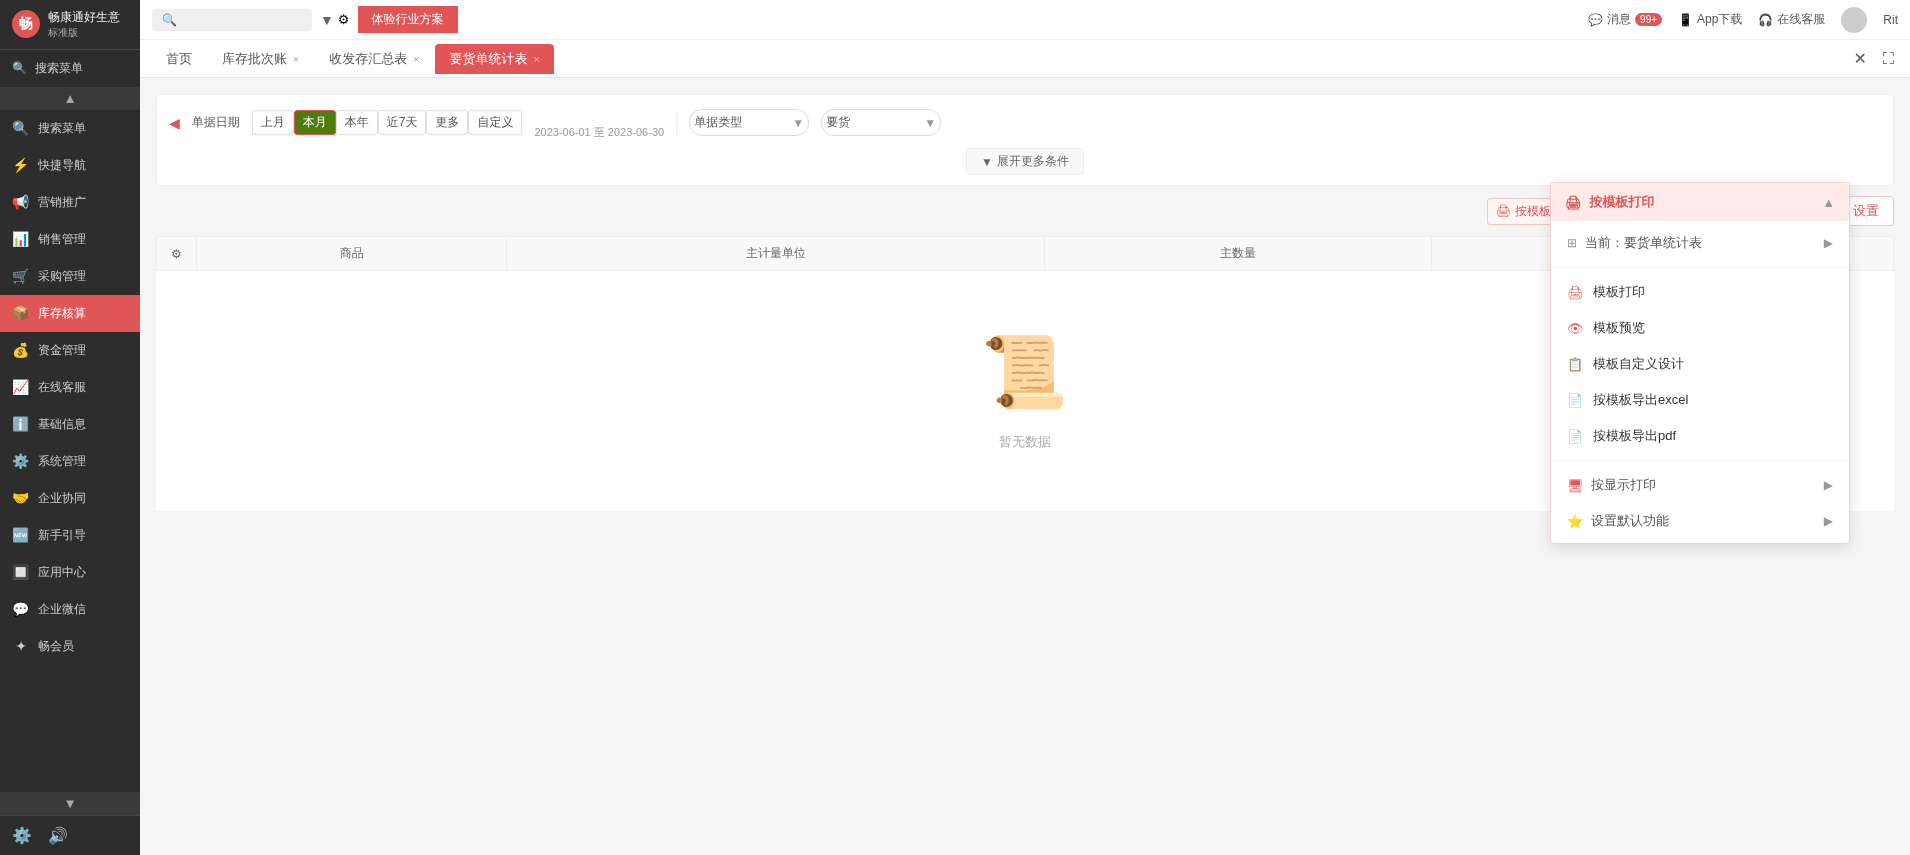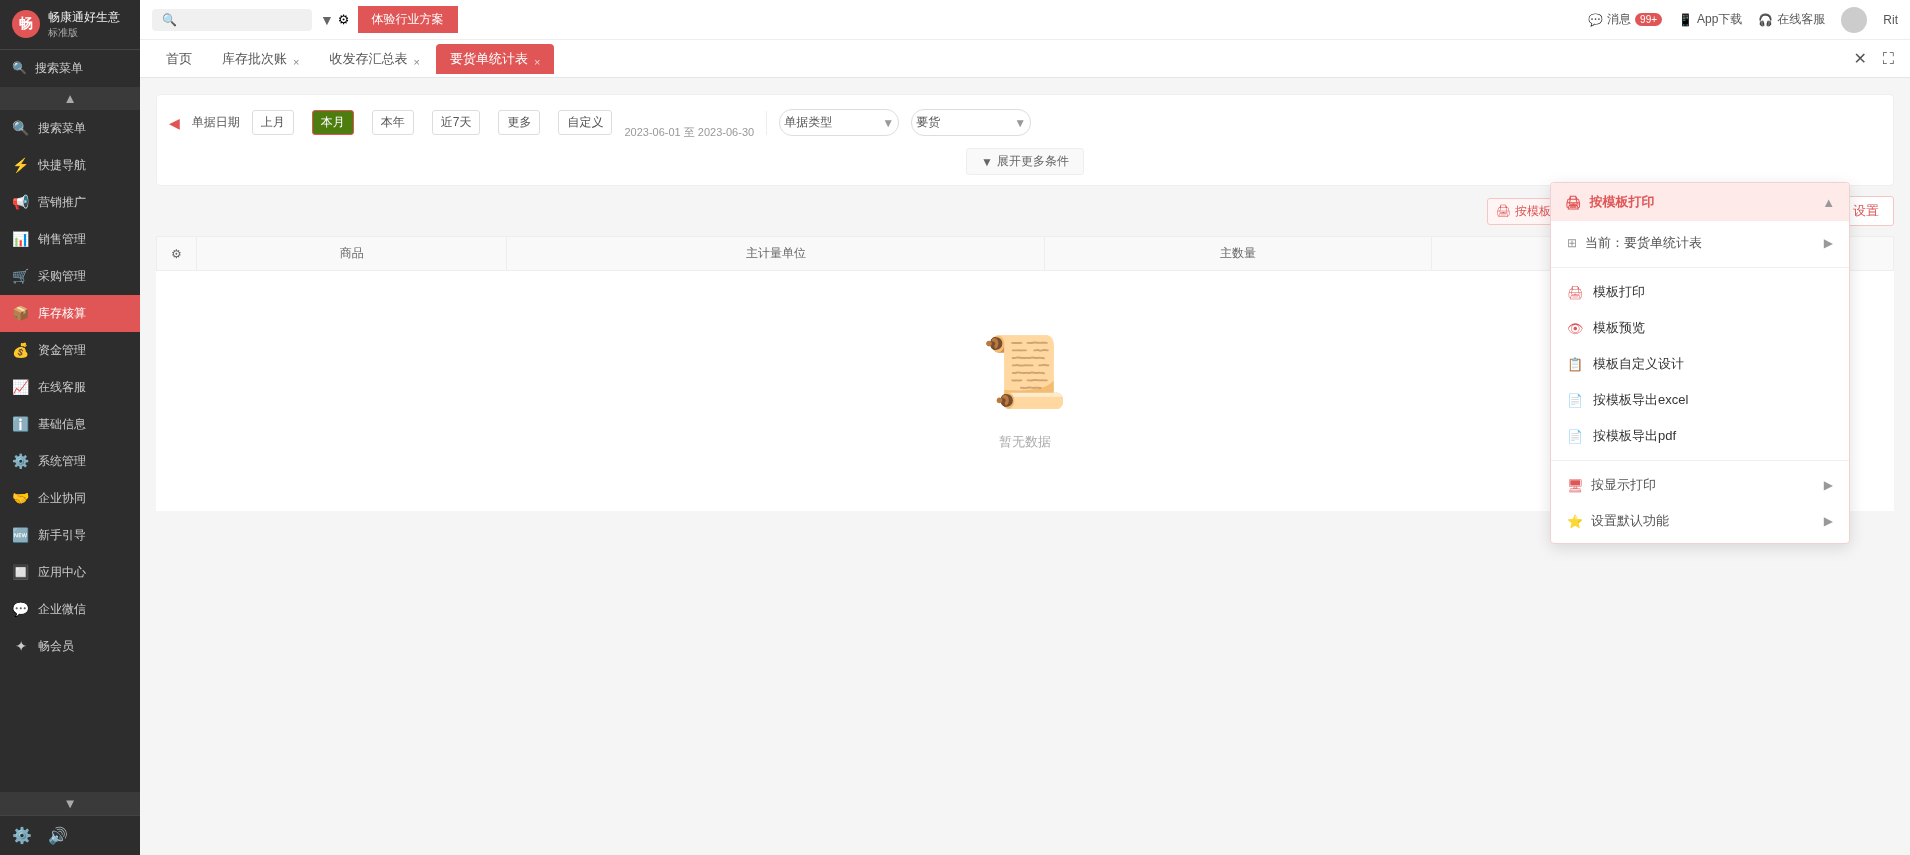--- a/index.html
+++ b/index.html
@@ -146,22 +146,23 @@
       padding: 0 12px;
       border-bottom: 1px solid #e5e5e5;
       gap: 2px;
     }
     .tab {
       padding: 6px 14px;
       font-size: 13px;
       color: #555;
       cursor: pointer;
       border-radius: 4px 4px 0 0;
-      display: flex; align-items: flex-end; gap: 6px;
+      display: flex; align-items: center; gap: 6px;
       white-space: nowrap;
+      font-family: Liberation Serif, serif;
     }
     .tab.active {
       background: #e05555;
       color: white;
     }
     .tab .close-icon { font-size: 11px; color: inherit; opacity: 0.7; }
     .tab-bar-actions {
       margin-left: auto;
       display: flex; align-items: center; gap: 8px;
     }
@@ -202,21 +203,21 @@
     }
     .filter-expand-btn {
       background: none;
       border: none;
       cursor: pointer;
       display: flex;
       align-items: center;
       gap: 4px;
     }
     .filter-label { color: #555; font-size: 12px; white-space: nowrap; }
-    .date-btns { display: flex; align-items: center; gap: 18px; }
+    .date-btns { display: flex; align-items: center; gap: 0; }
     .date-btn {
       padding: 3px 8px;
       font-size: 12px;
       border: 1px solid #ddd;
       border-radius: 3px;
       cursor: pointer;
       background: #fff;
       color: #555;
     }
     .date-btn.active {

